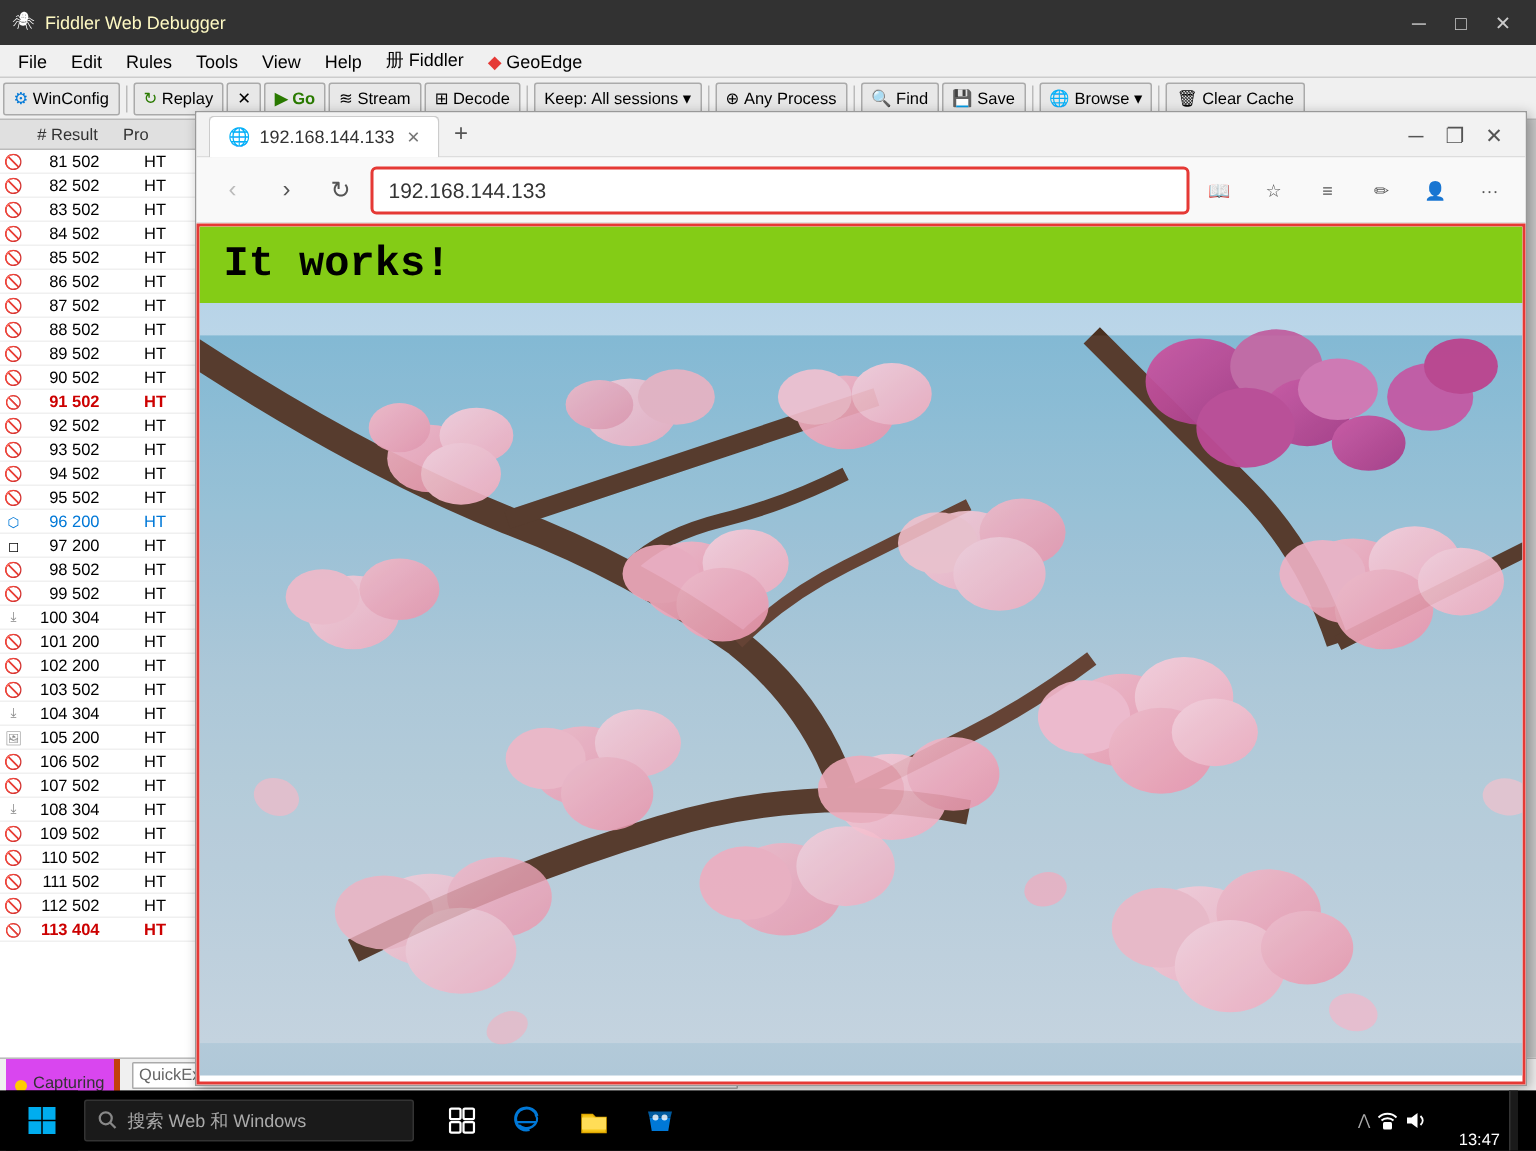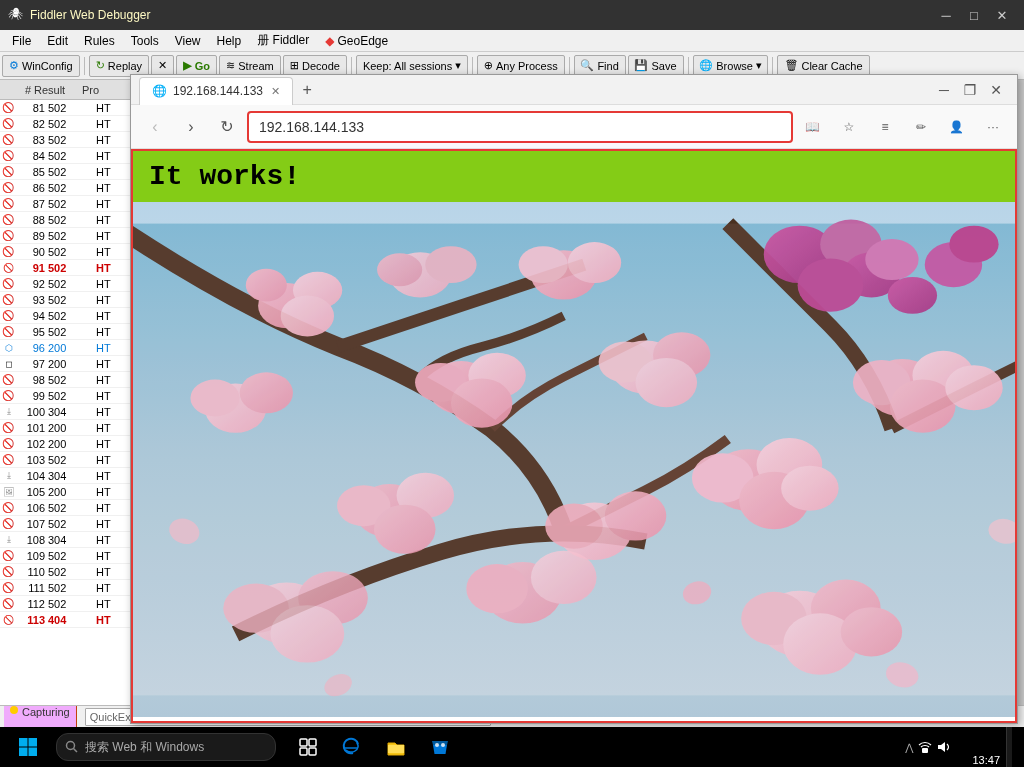--- a/index.html
+++ b/index.html
@@ -2,21 +2,21 @@
 <html><head>
   <meta charset="utf-8">
   <style>
     * { margin: 0; padding: 0; box-sizing: border-box; }
     body { font-family: 'Segoe UI', Arial, sans-serif; font-size: 12px; background: #1e1e1e; overflow: hidden; width: 1024px; height: 767px; }
 
     
     .taskbar { position: absolute; bottom: 0; left: 0; right: 0; height: 40px; background: #000; display: flex; align-items: center; padding: 0 4px; z-index: 100; }
     .taskbar-start { width: 48px; height: 40px; background: #000; display: flex; align-items: center; justify-content: center; }
     .taskbar-start svg { width: 20px; height: 20px; }
-    .taskbar-search { display: flex; align-items: center; background: #1a1a1a; border: 1px solid #333; border-radius: 12px; height: 28px; padding: 0 8px; width: 220px; margin: 0 4px; }
+    .taskbar-search { display: flex; align-items: center; background: #1a1a1a; border: 1px solid #333; border-radius: 2px; height: 28px; padding: 0 8px; width: 220px; margin: 0 4px; }
     .taskbar-search span { color: #aaa; font-size: 12px; margin-left: 6px; }
     .taskbar-icons { display: flex; align-items: center; gap: 4px; margin: 0 8px; }
     .taskbar-icon-btn { width: 40px; height: 40px; display: flex; align-items: center; justify-content: center; }
     .sys-tray { margin-left: auto; display: flex; align-items: center; gap: 6px; padding-right: 8px; color: #fff; font-size: 11px; }
     .sys-tray-icons { display: flex; gap: 4px; align-items: center; }
 
     
     .fiddler-window { position: absolute; top: 0; left: 0; right: 0; bottom: 40px; background: #f0f0f0; display: flex; flex-direction: column; }
 
     
@@ -71,21 +71,21 @@
     .browser-content { flex: 1; background: #fff; border: 2px solid #e53935; overflow: hidden; position: relative; }
     .it-works-text { font-family: 'Courier New', monospace; font-size: 28px; font-weight: bold; color: #000; padding: 10px 16px; background: #84cc16; }
     .cherry-bg { width: 100%; height: calc(100% - 55px); background: linear-gradient(180deg, #b8d4e8 0%, #c5dcea 20%, #a8c4d8 40%, #c8d8e0 60%, #b0c8d8 100%); position: relative; overflow: hidden; }
 
     
     .status-bar { height: 22px; background: #f0f0f0; border-top: 1px solid #bbb; display: flex; align-items: center; padding: 0 4px; gap: 8px; font-size: 11px; color: #333; }
     .quickexec { flex: 1; }
     .quickexec-box { height: 18px; border: 1px solid #aaa; border-radius: 1px; padding: 0 4px; font-size: 11px; display: flex; align-items: center; background: #fff; color: #666; }
 
     
-    .capture-indicator { display: flex; align-items: flex-start; gap: 4px; padding: 0 6px; font-size: 11px; background: #f0abfc; height: 22px; border-right: 1px solid #c2410c; }
+    .capture-indicator { display: flex; align-items: flex-end; gap: 4px; padding: 0 6px; font-size: 11px; background: #d946ef; height: 22px; border-right: 4px solid #c2410c; }
     .capture-dot { width: 8px; height: 8px; background: #ffcc00; border-radius: 50%; }
 
     
     .cherry-svg { position: absolute; top: 0; left: 0; width: 100%; height: 100%; }
   </style>
 </head>
 <body>
 
 <div class="fiddler-window">
 

